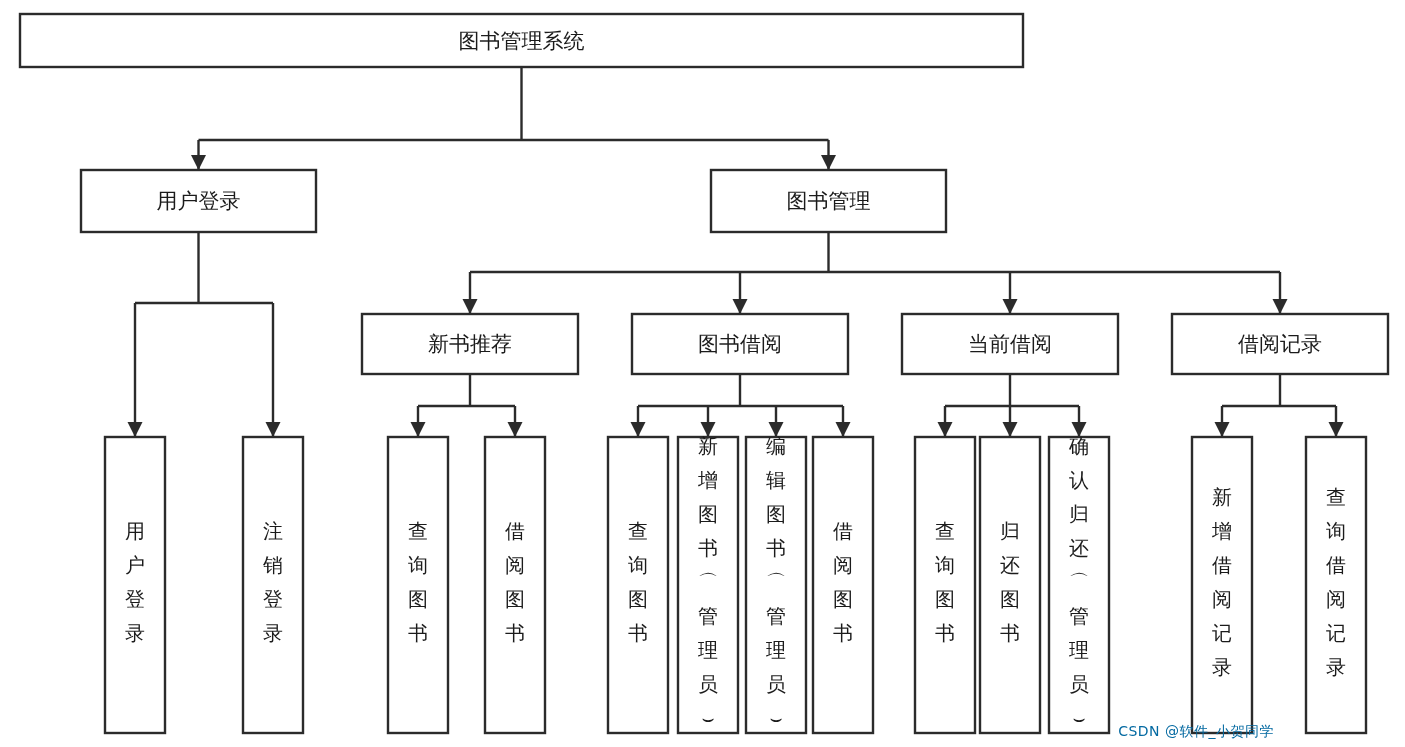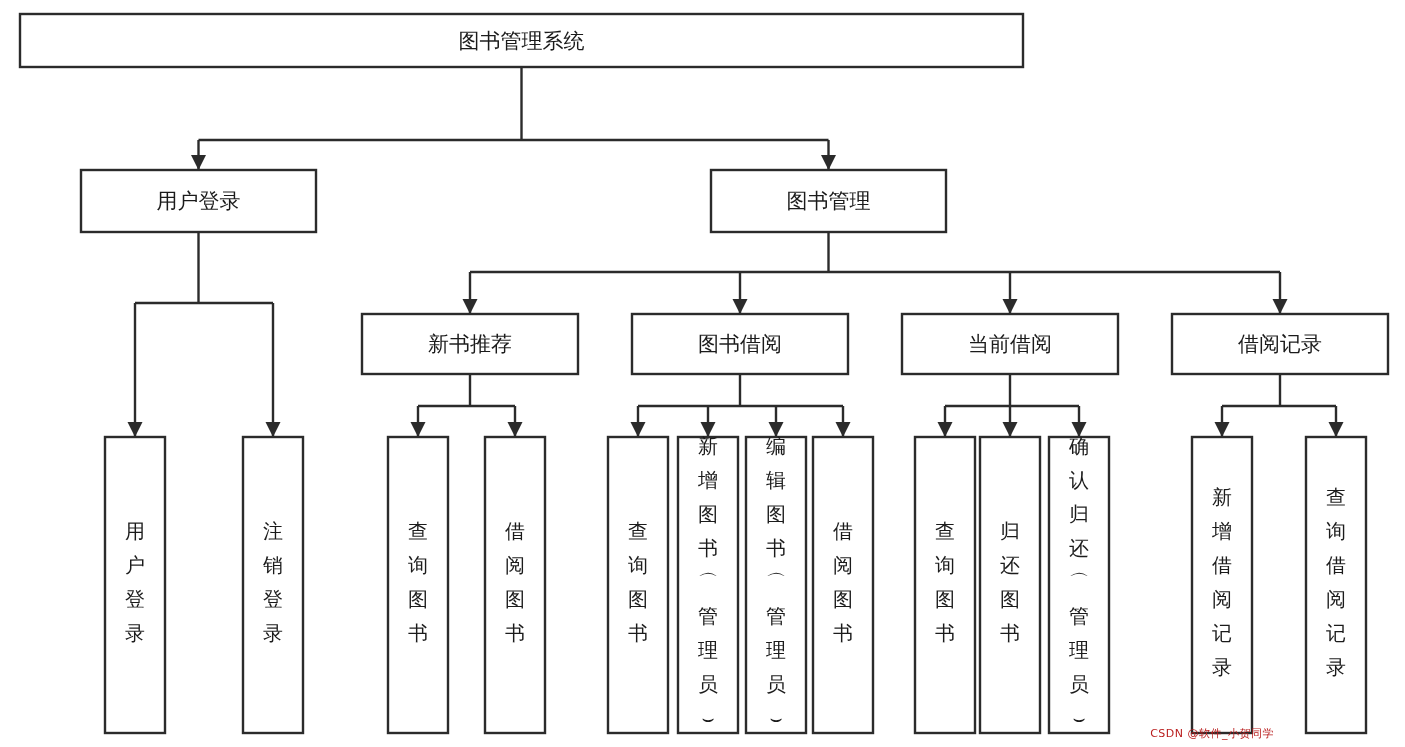--- a/index.html
+++ b/index.html
@@ -53,22 +53,22 @@
     stroke-linecap: butt;
   }
   .arrow-head {
     fill: #2b2b2b;
     stroke: none;
   }
   .watermark {
     position: absolute;
     right: 12px;
     bottom: 6px;
-    color: #b91c1c;
-    font-size: 11px;
+    color: #0369a1;
+    font-size: 14px;
     font-family: "DejaVu Sans", "Liberation Sans", sans-serif;
     letter-spacing: 0.5px;
     white-space: nowrap;
     user-select: none;
   }
 </style>
 </head>
 <body>
 
 <div id="diagram-root">

